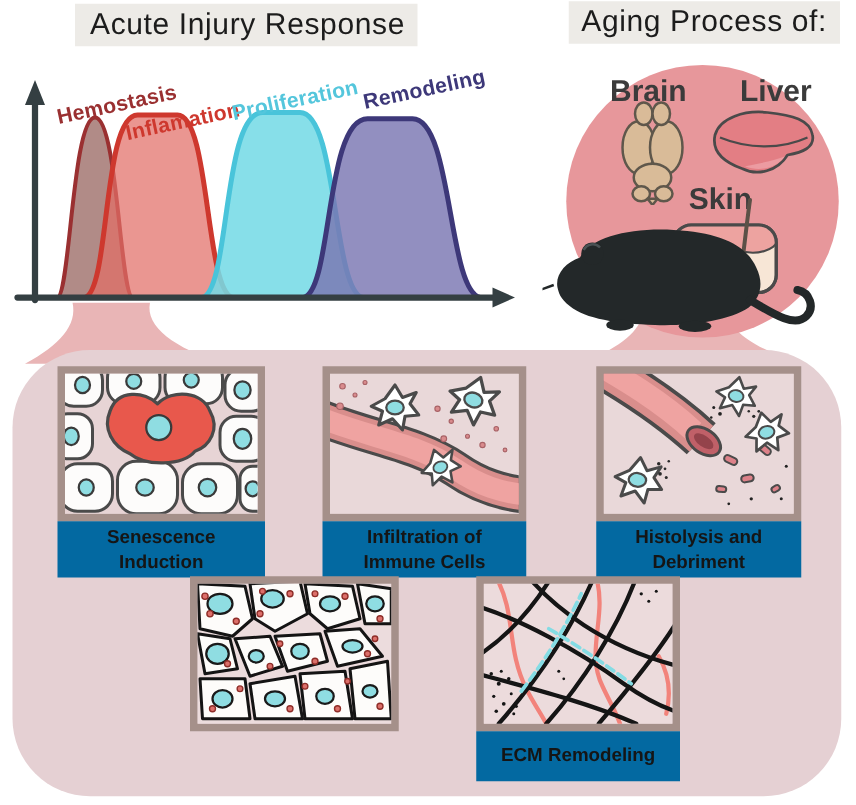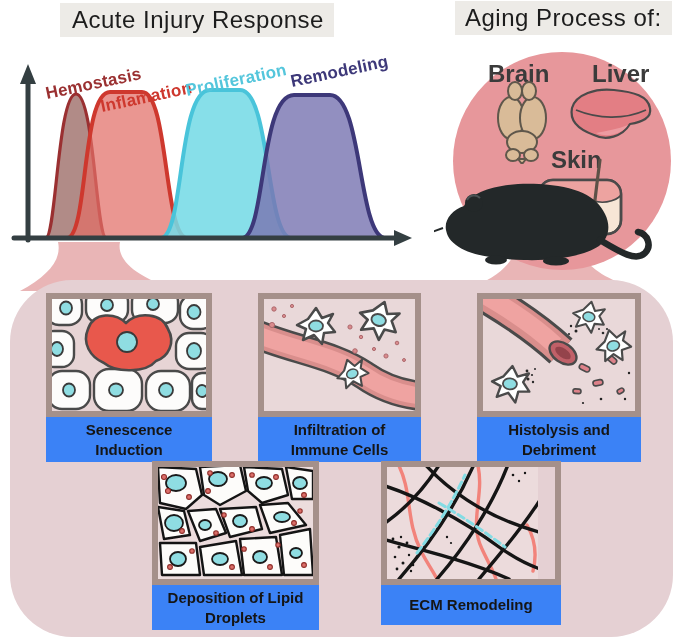--- a/index.html
+++ b/index.html
@@ -9,21 +9,21 @@
   .title-strip{background:#edebe7;color:#1c1c1c;font-size:24px;font-weight:500;
        padding:3px 10px;letter-spacing:0.5px;white-space:nowrap;}
   .phase-label{font-weight:bold;font-size:17px;white-space:nowrap;transform:rotate(-12deg);
        transform-origin:left bottom;letter-spacing:0.2px;}
   .organ-label{font-weight:bold;font-size:24px;color:#3b3b3b;white-space:nowrap;}
   .big-box{background:#e5d0d3;border-radius:62px;}
   .circle{background:#e7979b;border-radius:50%;}
   .panel{display:flex;flex-direction:column;}
   .frame{border:6px solid #a5908a;}
   .frame svg{display:block;}
-  .p-label{background:#3b82f6;color:#151515;font-weight:bold;font-size:15px;line-height:1.3;
+  .p-label{background:#0369a1;color:#151515;font-weight:bold;font-size:15px;line-height:1.3;
        min-height:40px;display:flex;align-items:center;justify-content:center;
        text-align:center;padding:3px 6px;box-sizing:border-box;}
   svg{display:block;}
 </style>
 </head>
 <body>
 
 <div id="fig">
 
   <svg class="abs" style="left:18px;top:242px;" width="164" height="50" viewBox="0 0 164 50">
@@ -285,24 +285,23 @@
           <circle cx="34" cy="84" r="2.3"></circle>
             <circle cx="74" cy="100" r="2.4"></circle>
             <circle cx="86" cy="82" r="2.3"></circle>
           <circle cx="112" cy="100" r="2.4"></circle>
             <circle cx="146" cy="98" r="2.4"></circle>
             <circle cx="120" cy="78" r="2.2"></circle>
           <circle cx="66" cy="48" r="2.2"></circle>
         </g>
       </svg>
     </div>
-    <div class="p-label">Deposition of Lipid Droplets</div>
-  </div>
-
-  <div class="abs panel" style="left:381px;top:461px;width:180px;">
+  </div>
+
+  <div class="abs panel" style="left:381px;top:461px;width:163px;">
     <div class="frame">
       <svg width="151" height="112" viewBox="0 0 151 112">
         <rect width="151" height="112" fill="#ecdbdc"></rect>
         <g fill="none" stroke="#f2837b" stroke-width="3.4" stroke-linecap="round">
           <path d="M10,-5 C26,24 18,52 34,84 C40,96 46,104 50,112"></path>
           <path d="M90,-5 C99,26 81,54 95,82 C101,95 106,103 109,112"></path>
           <path d="M140,58 C148,72 150,88 146,104"></path>
         </g>
         <g fill="none" stroke="#151515" stroke-width="3.4" stroke-linecap="round">
           <path d="M-5,58 C22,40 40,18 54,-5"></path>

